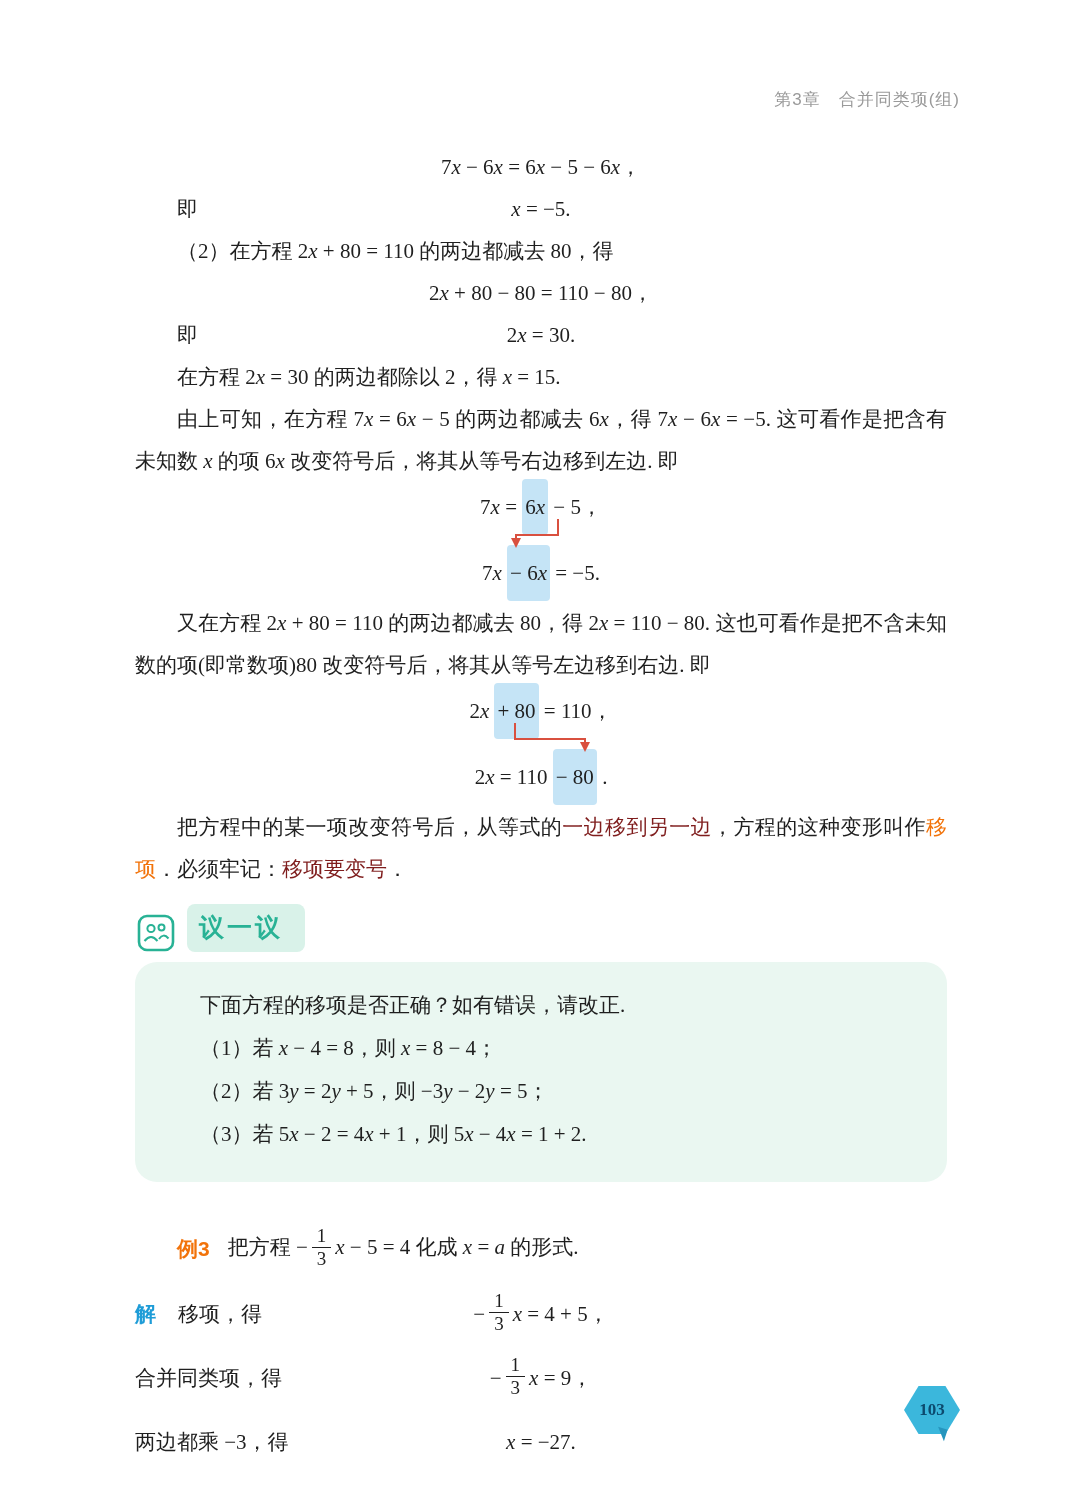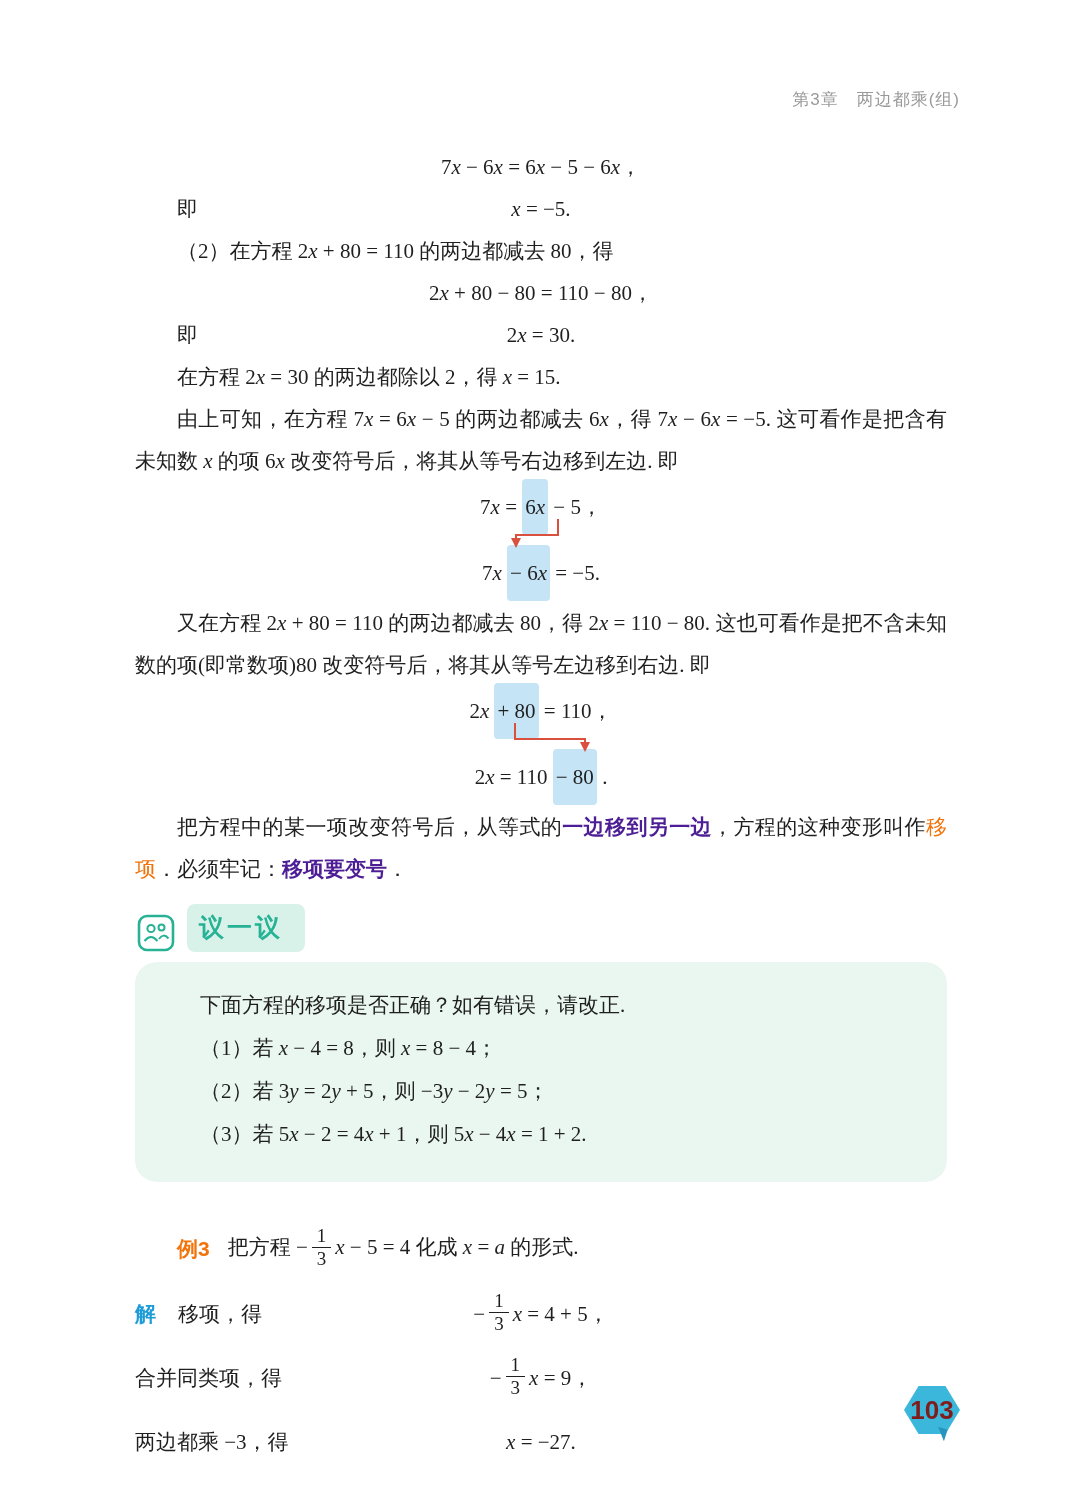--- a/index.html
+++ b/index.html
@@ -36,21 +36,21 @@
   .labeled-row .jlabel { position: absolute; left: 42px; top: 0; }
   .indent2 { text-indent: 2em; }
   .para { text-indent: 2em; text-align: justify; line-height: 42px; }
   .hl { background: #c5e4f6; padding: 16px 3px; border-radius: 4px; }
   .move-block { position: relative; margin: 8px 0 12px; }
   .move-block .eqline1 { line-height: 34px; margin-bottom: 32px; }
   .move-block .eqline2 { line-height: 34px; }
   .arrow-svg { position: absolute; left: 50%; top: 27px; }
   .arrow1 { margin-left: -45px; }
   .arrow2 { margin-left: -56px; }
-  .em-strong { color: #4c1d95; font-weight: bold; }
+  .em-strong { color: #7f1d1d; font-weight: normal; }
   .em-light  { color: #f2730a; }
   
   .discuss-head { display: flex; align-items: flex-end; margin: 22px 0 0 2px; height: 40px; }
   .discuss-icon { width: 38px; height: 38px; margin-right: 12px; flex: 0 0 auto; }
   .discuss-title {
     font-family: "Liberation Sans", "DejaVu Sans", sans-serif;
     font-size: 25px; font-weight: bold; color: #28b295;
     background: #d9f2e9; border-radius: 8px; padding: 2px 22px 4px 12px;
     letter-spacing: 3px;
   }
@@ -79,38 +79,38 @@
   }
   .sol-text { flex: 0 0 auto; }
   .sol-eq { position: absolute; left: 0; right: 0; text-align: center; pointer-events: none; }
   .sol-eq .inner { display: inline-flex; align-items: center; }
   
   .page-badge { position: absolute; right: 122px; top: 1386px; width: 56px; height: 50px; }
   .badge-hex {
     width: 56px; height: 48px; background: #3bb7dc;
     clip-path: polygon(26% 0, 74% 0, 100% 50%, 74% 100%, 26% 100%, 0 50%);
     display: flex; align-items: center; justify-content: center;
-    color: #7f1d1d; font-family: Liberation Sans, sans-serif;
-    font-size: 26px; font-weight: bold;
+    color: #0c4a6e; font-family: Liberation Serif, serif;
+    font-size: 17px; font-weight: bold;
   }
   .badge-tail {
     position: absolute; left: 32px; top: 42px;
     width: 0; height: 0;
     border-left: 10px solid transparent;
     border-top: 12px solid #2695bd;
     transform: rotate(18deg);
   }
 </style>
 </head>
 <body>
 
 <div class="page">
 
   <div class="chapter-header">
-    <span>第3章　两边都乘(组)</span>
+    <span>第3章　合并同类项(组)</span>
   </div>
 
   <div class="content">
 
     <div class="eq-center mathify">7<i>x</i> − 6<i>x</i> = 6<i>x</i> − 5 − 6<i>x</i>，</div>
 
     <div class="labeled-row">
       <span class="jlabel">即</span>
       <div class="eq-center mathify"><i>x</i> = −5.</div>
     </div>

